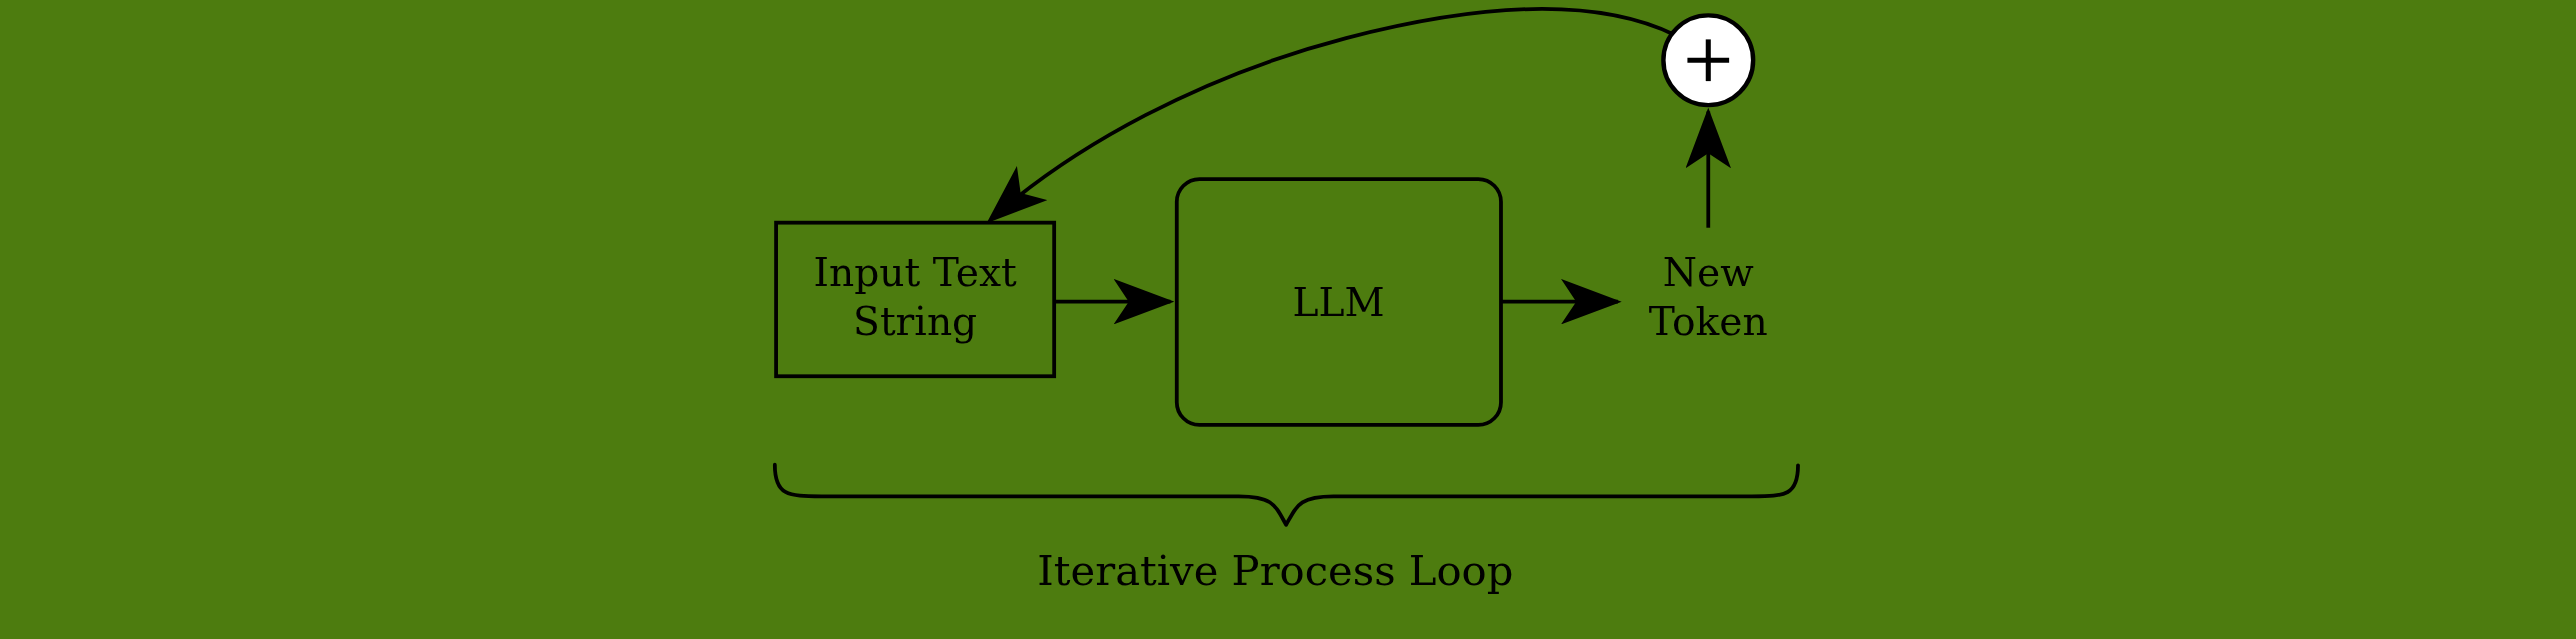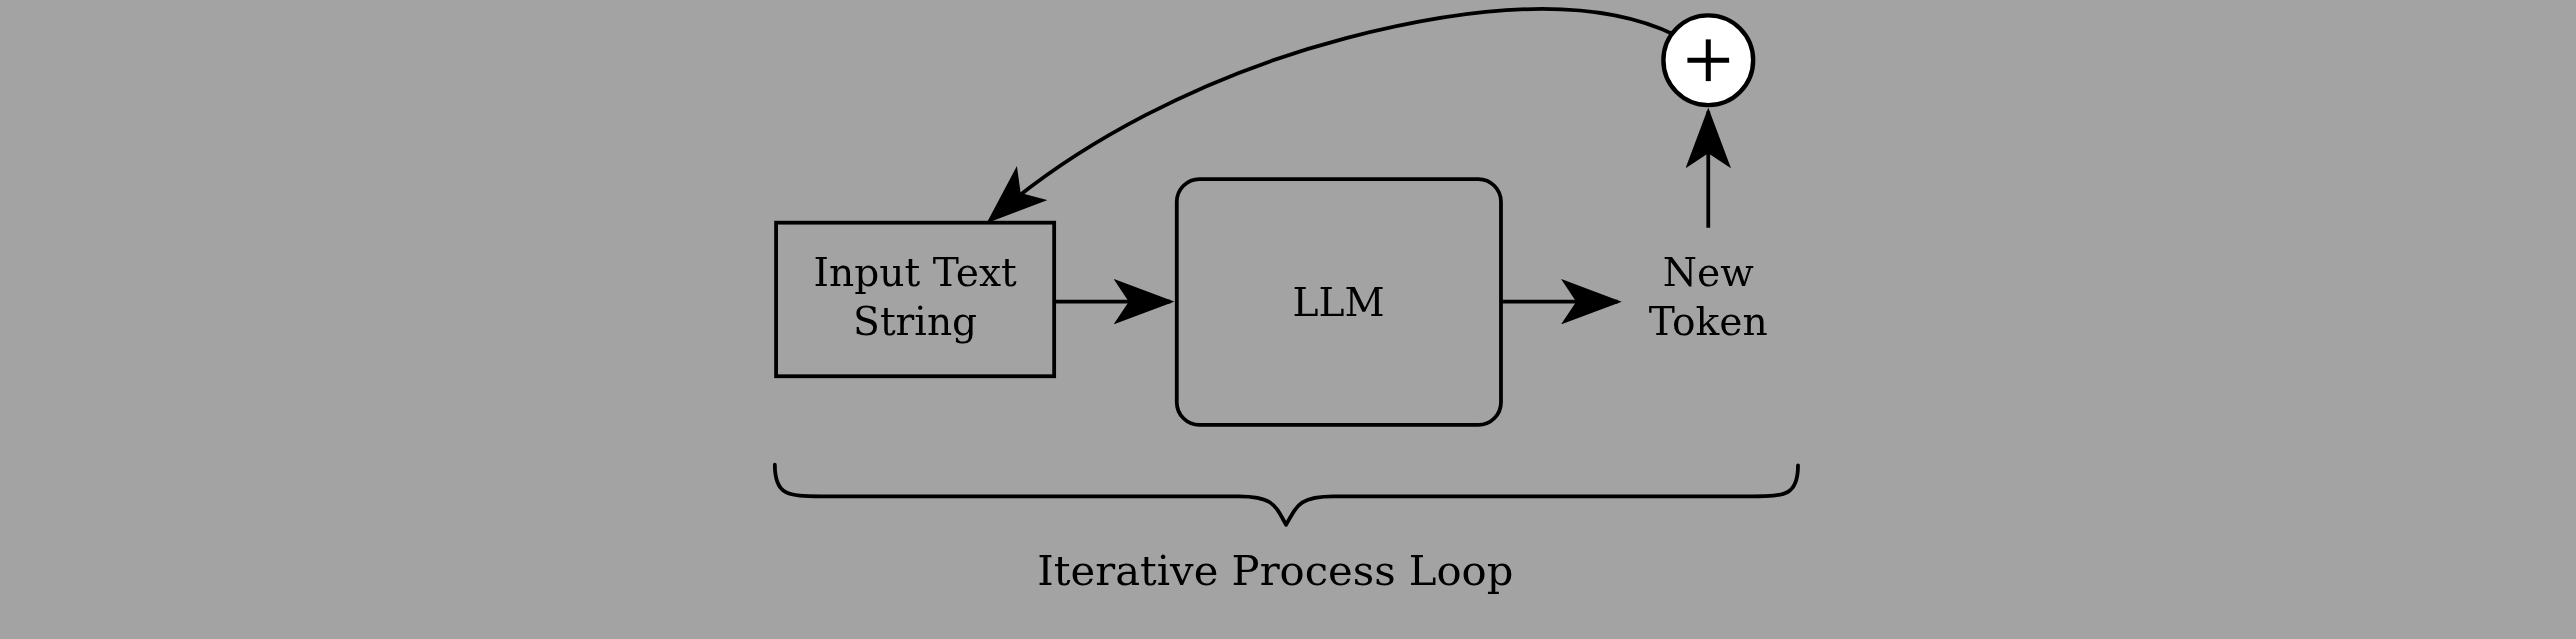--- a/index.html
+++ b/index.html
@@ -11,21 +11,21 @@
   body {
     width: 2576px;
     height: 640px;
     overflow: hidden;
     font-family: "DejaVu Serif", "Liberation Serif", serif;
   }
   #diagram-root {
     position: relative;
     width: 2576px;
     height: 640px;
-    background: #a3a3a3;
+    background: #4d7c0f;
   }
   #diagram-svg {
     position: absolute;
     top: 0;
     left: 0;
     width: 2576px;
     height: 640px;
     display: block;
   }
   .node-stroke {

